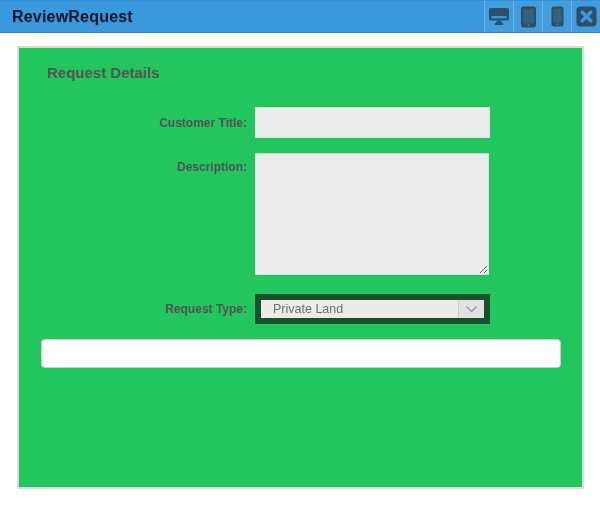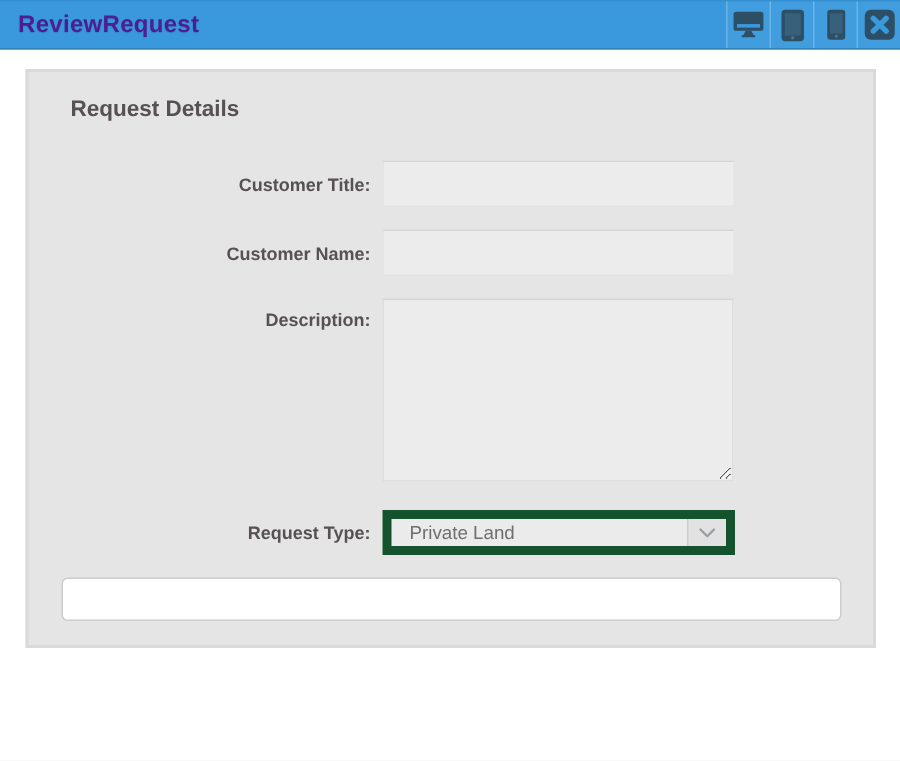--- a/index.html
+++ b/index.html
@@ -12,41 +12,41 @@
 
   
   .titlebar {
     height: 33px; width: 600px;
     background: #3a99dc;
     border-top: 1px solid #3590d1;
     border-bottom: 1px solid #2f83bd;
     display: flex; align-items: center;
   }
   .titlebar-title {
-    color: #4c1d95; font-weight: bold; font-size: 16px;
+    color: #0f172a; font-weight: bold; font-size: 16px;
     padding-left: 12px; letter-spacing: 0.2px;
     flex: 1 1 auto;
     text-shadow: 0 1px 1px rgba(0,0,0,0.12);
   }
   .titlebar-buttons { display: flex; height: 100%; }
   .tb-btn {
     width: 29px; height: 100%;
     display: flex; align-items: center; justify-content: center;
     border-left: 1px solid #6db4e8;
     background: rgba(255,255,255,0.04);
     cursor: pointer;
   }
   .tb-btn svg { display: block; }
 
   
   .panel {
     position: absolute;
     left: 17px; top: 46px;
-    width: 567px; height: 386px;
-    background: #e5e5e5;
+    width: 567px; height: 443px;
+    background: #22c55e;
     border: 2px solid #dadada;
   }
   .panel-heading {
     margin: 16px 0 26px 28px;
     font-size: 15px; font-weight: bold; color: #575152;
   }
 
   .form-row {
     display: grid;
     grid-template-columns: 228px auto;
@@ -175,24 +175,20 @@
 
 <div class="panel">
 
   <div class="panel-heading">Request Details</div>
 
   <div class="form-row">
     <label class="form-label">Customer Title:</label>
     <input class="flat-input" type="text" value="" style="">
   </div>
 
-  <div class="form-row">
-    <label class="form-label">Customer Name:</label>
-    <input class="flat-input" type="text" value="" style="">
-  </div>
 
 
   <div class="form-row row-textarea">
     <label class="form-label">Description:</label>
     <textarea class="description-textarea" style=""></textarea>
   </div>
 
   <div class="form-row">
     <label class="form-label">Request Type:</label>
     <div class="select-box">

